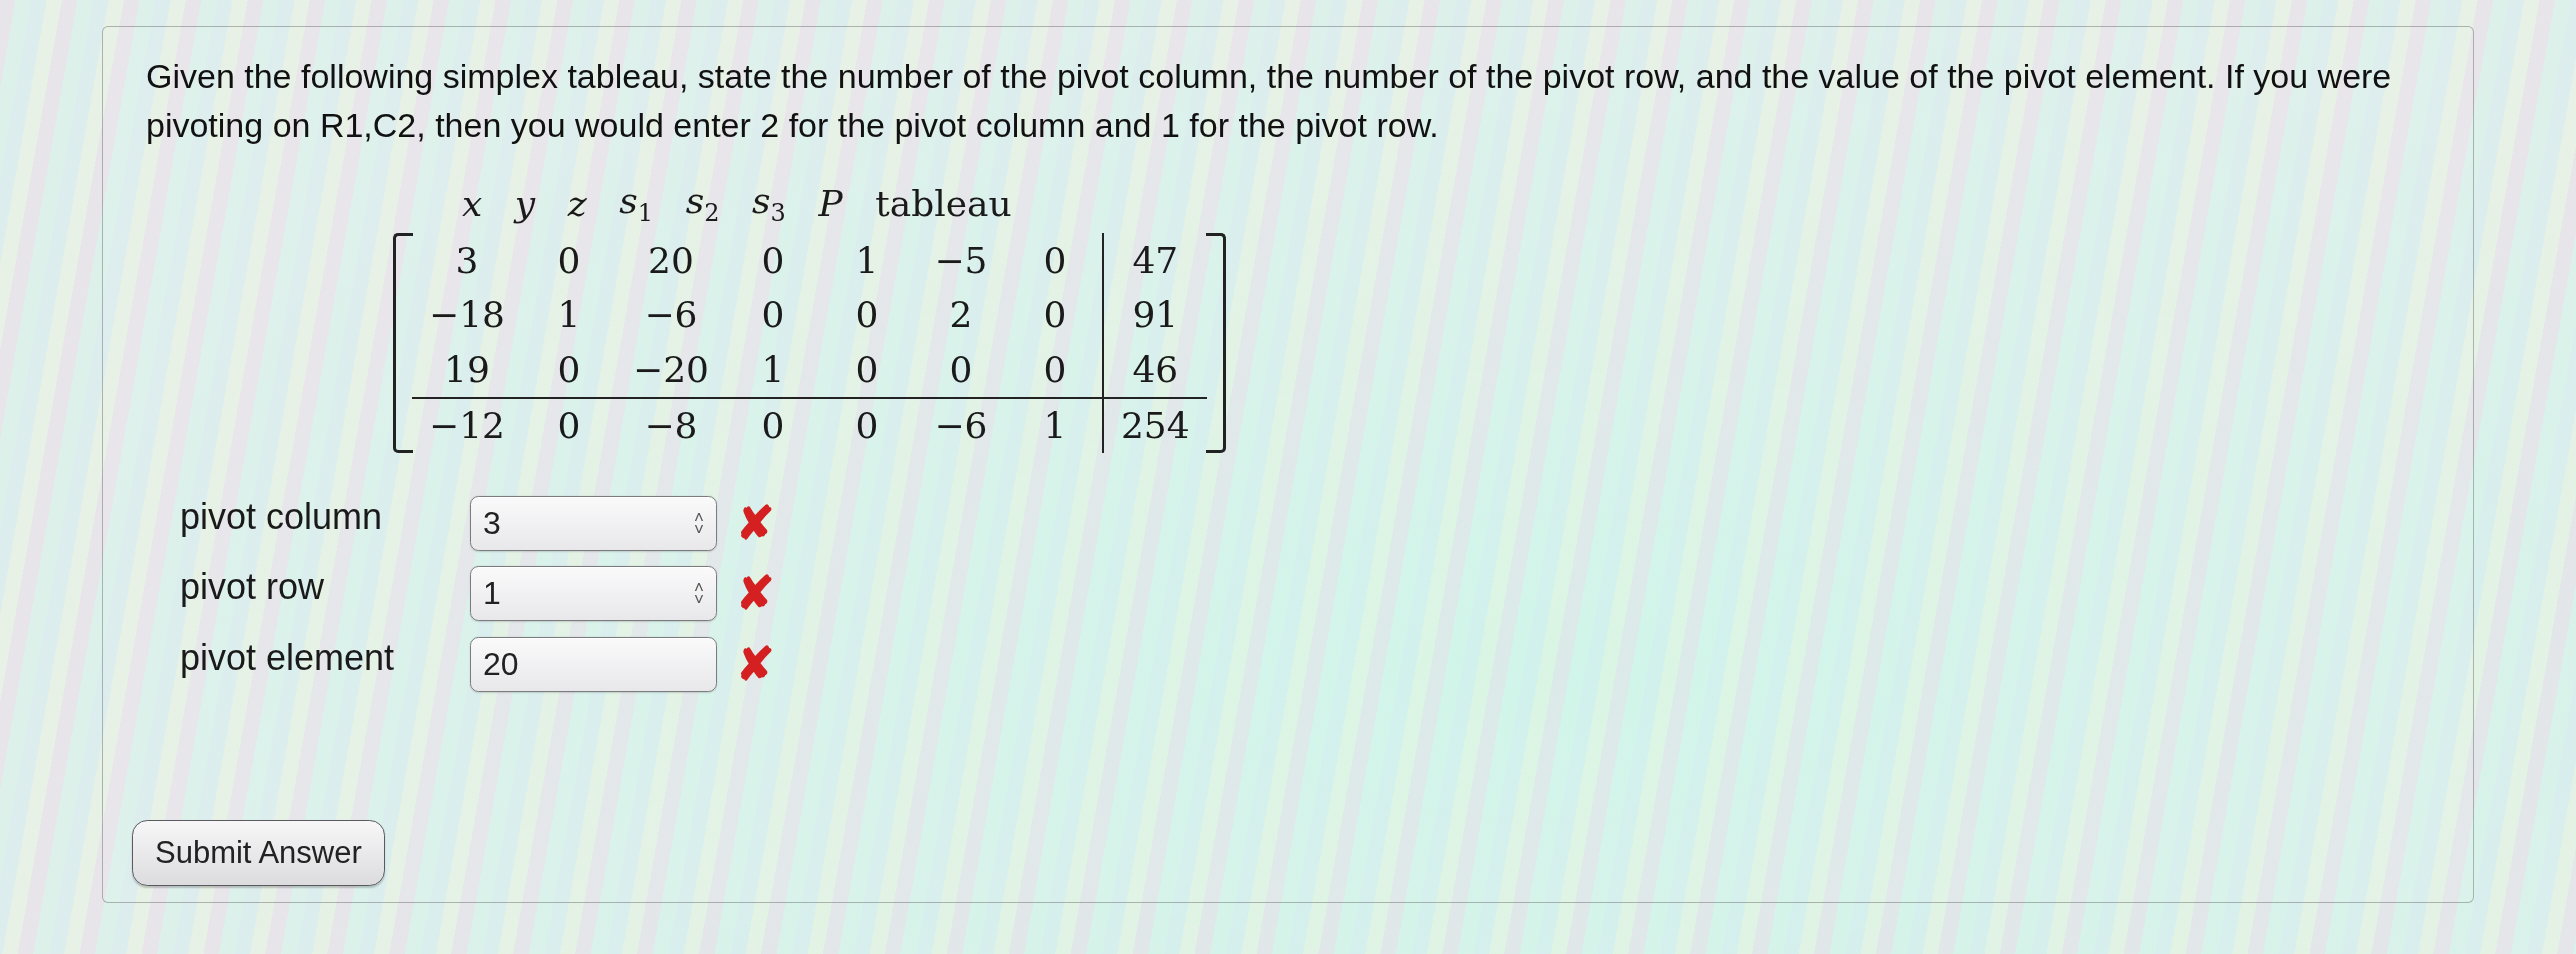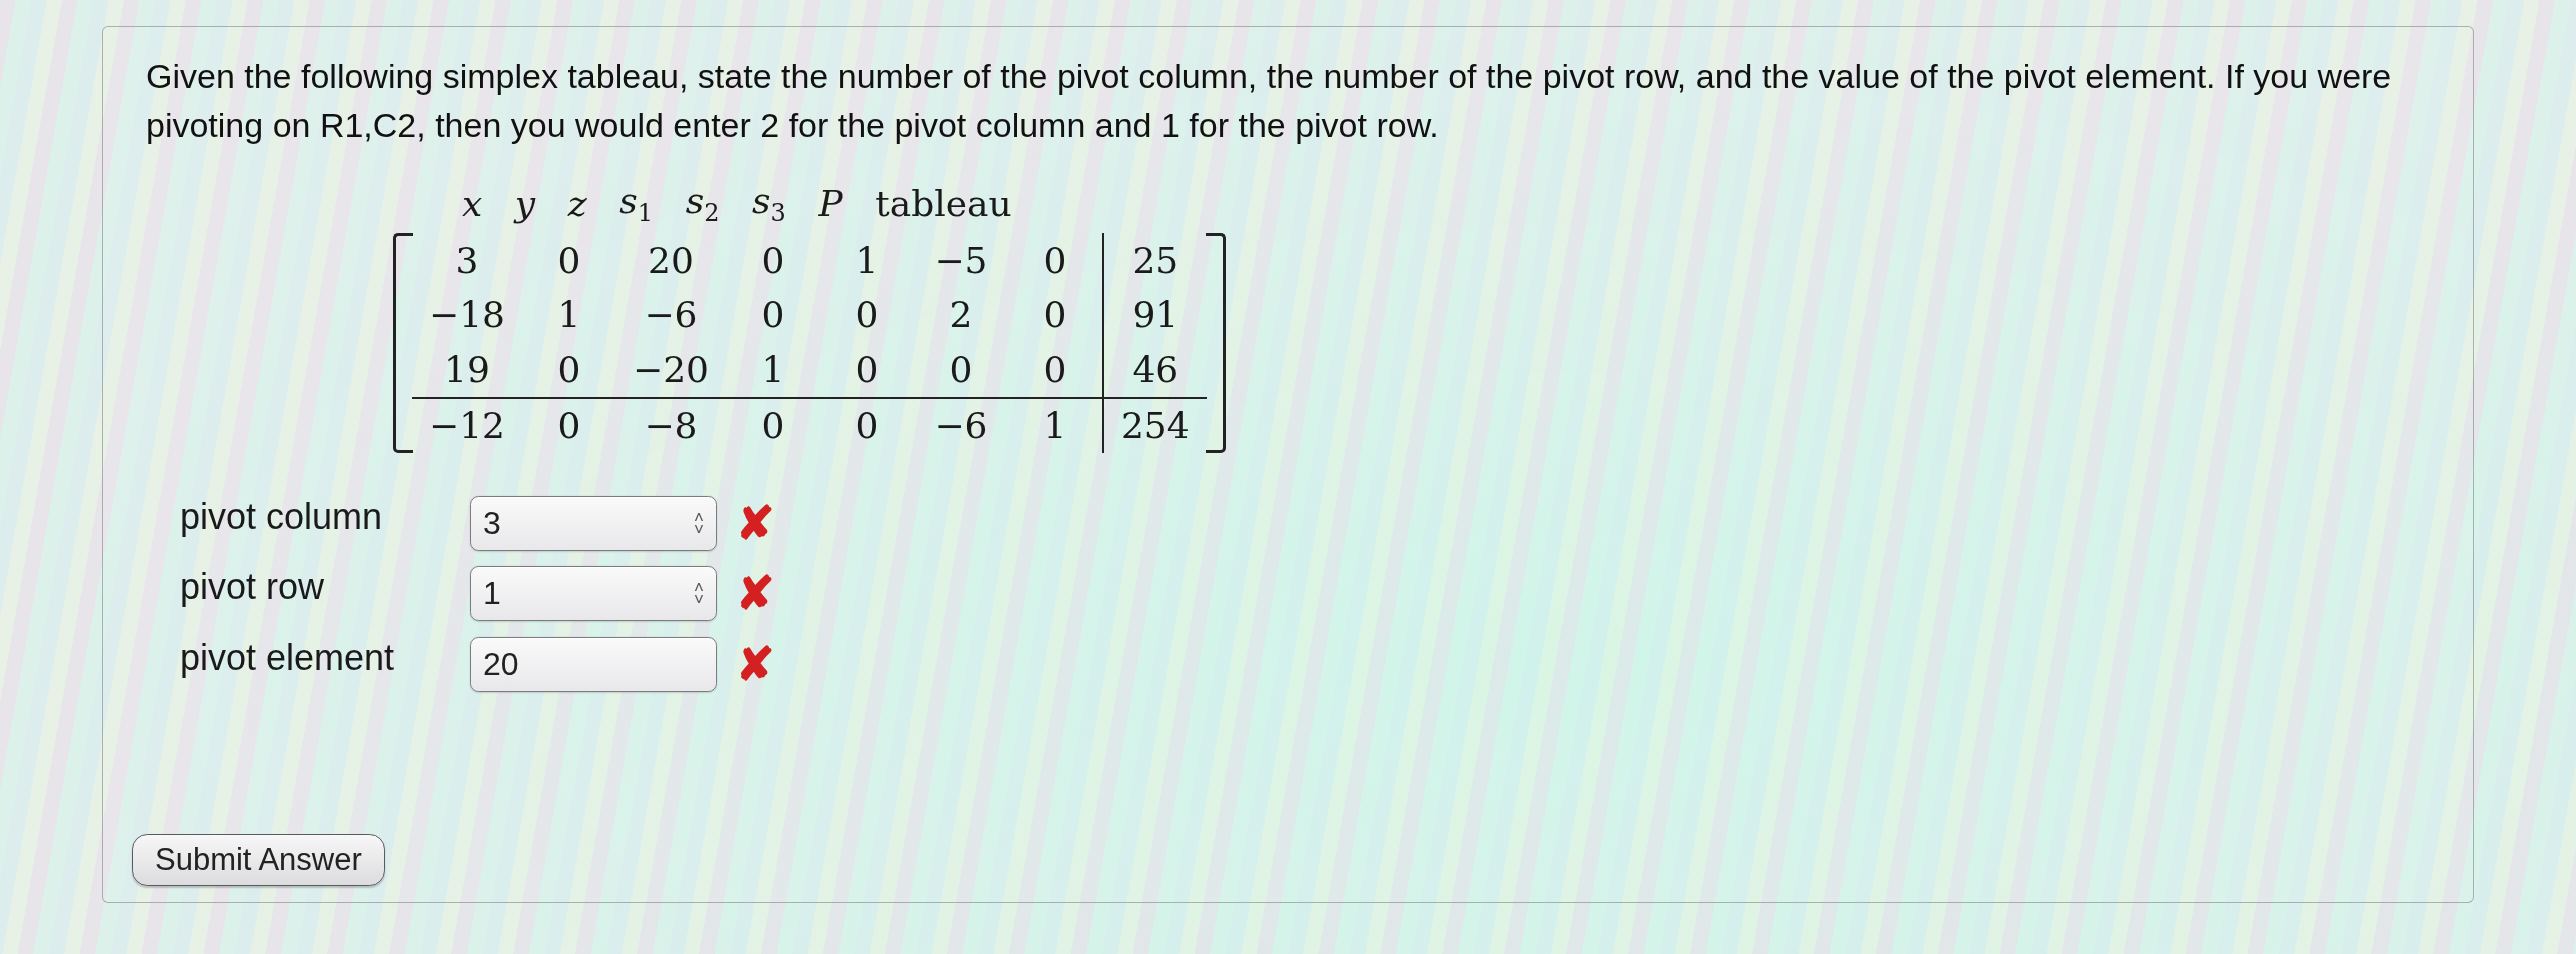--- a/index.html
+++ b/index.html
@@ -27,21 +27,21 @@
   .answers{margin:43px 0 0 34px;font-size:36px;}
   .answers .row{display:flex;align-items:flex-start;margin:15.3px 0;}
   .answers .lbl{width:290px;}
   .ibox{display:flex;align-items:center;width:221px;height:53px;border:1.7px solid #7c7c80;border-radius:8.5px;
     background:linear-gradient(#fafafb,#e8e8ea);box-shadow:inset 0 0.9px 0 #fff,0 0.9px 1.7px rgba(0,0,0,.15);
     padding:0 12px;font-size:32px;color:#222;}
   .ibox .val{flex:1;}
   .stepper{display:flex;flex-direction:column;margin-left:6.8px;color:#555;font-size:17px;line-height:12px;}
   .xmark{color:#d42020;font-size:46px;font-weight:bold;margin-left:19px;}
   .submit{position:absolute;left:132px;bottom:68px;}
-  .submit button{font-size:31px;padding:7px 22px;border:1.7px solid #5a5a60;border-radius:15.3px;
+  .submit button{font-size:31px;padding:14px 22px;border:1.7px solid #5a5a60;border-radius:15.3px;
     background:linear-gradient(#f7f7f8,#dcdcde);color:#222;box-shadow:0 1.7px 1.7px rgba(0,0,0,.2);}
 </style>
 </head>
 <body>
 
 <div class="sheet">
   <div class="qtext">Given the following simplex tableau, state the number of the pivot column, the number of the pivot row, and the value of the pivot element. If you were pivoting on R1,C2, then you would enter 2 for the pivot column and 1 for the pivot row.</div>
 
   <div class="tableau">
     <table class="hdr">
@@ -65,21 +65,21 @@
       <table class="mat">
         <tbody>
             <tr>
           <td>3</td>
               <td>0</td>
               <td>20</td>
           <td>0</td>
               <td>1</td>
               <td>−5</td>
           <td class="pcol">0</td>
-              <td>25</td>
+              <td>47</td>
         </tr>
         <tr>
           <td>−18</td>
               <td>1</td>
               <td>−6</td>
           <td>0</td>
               <td>0</td>
               <td>2</td>
           <td class="pcol">0</td>
               <td>91</td>

